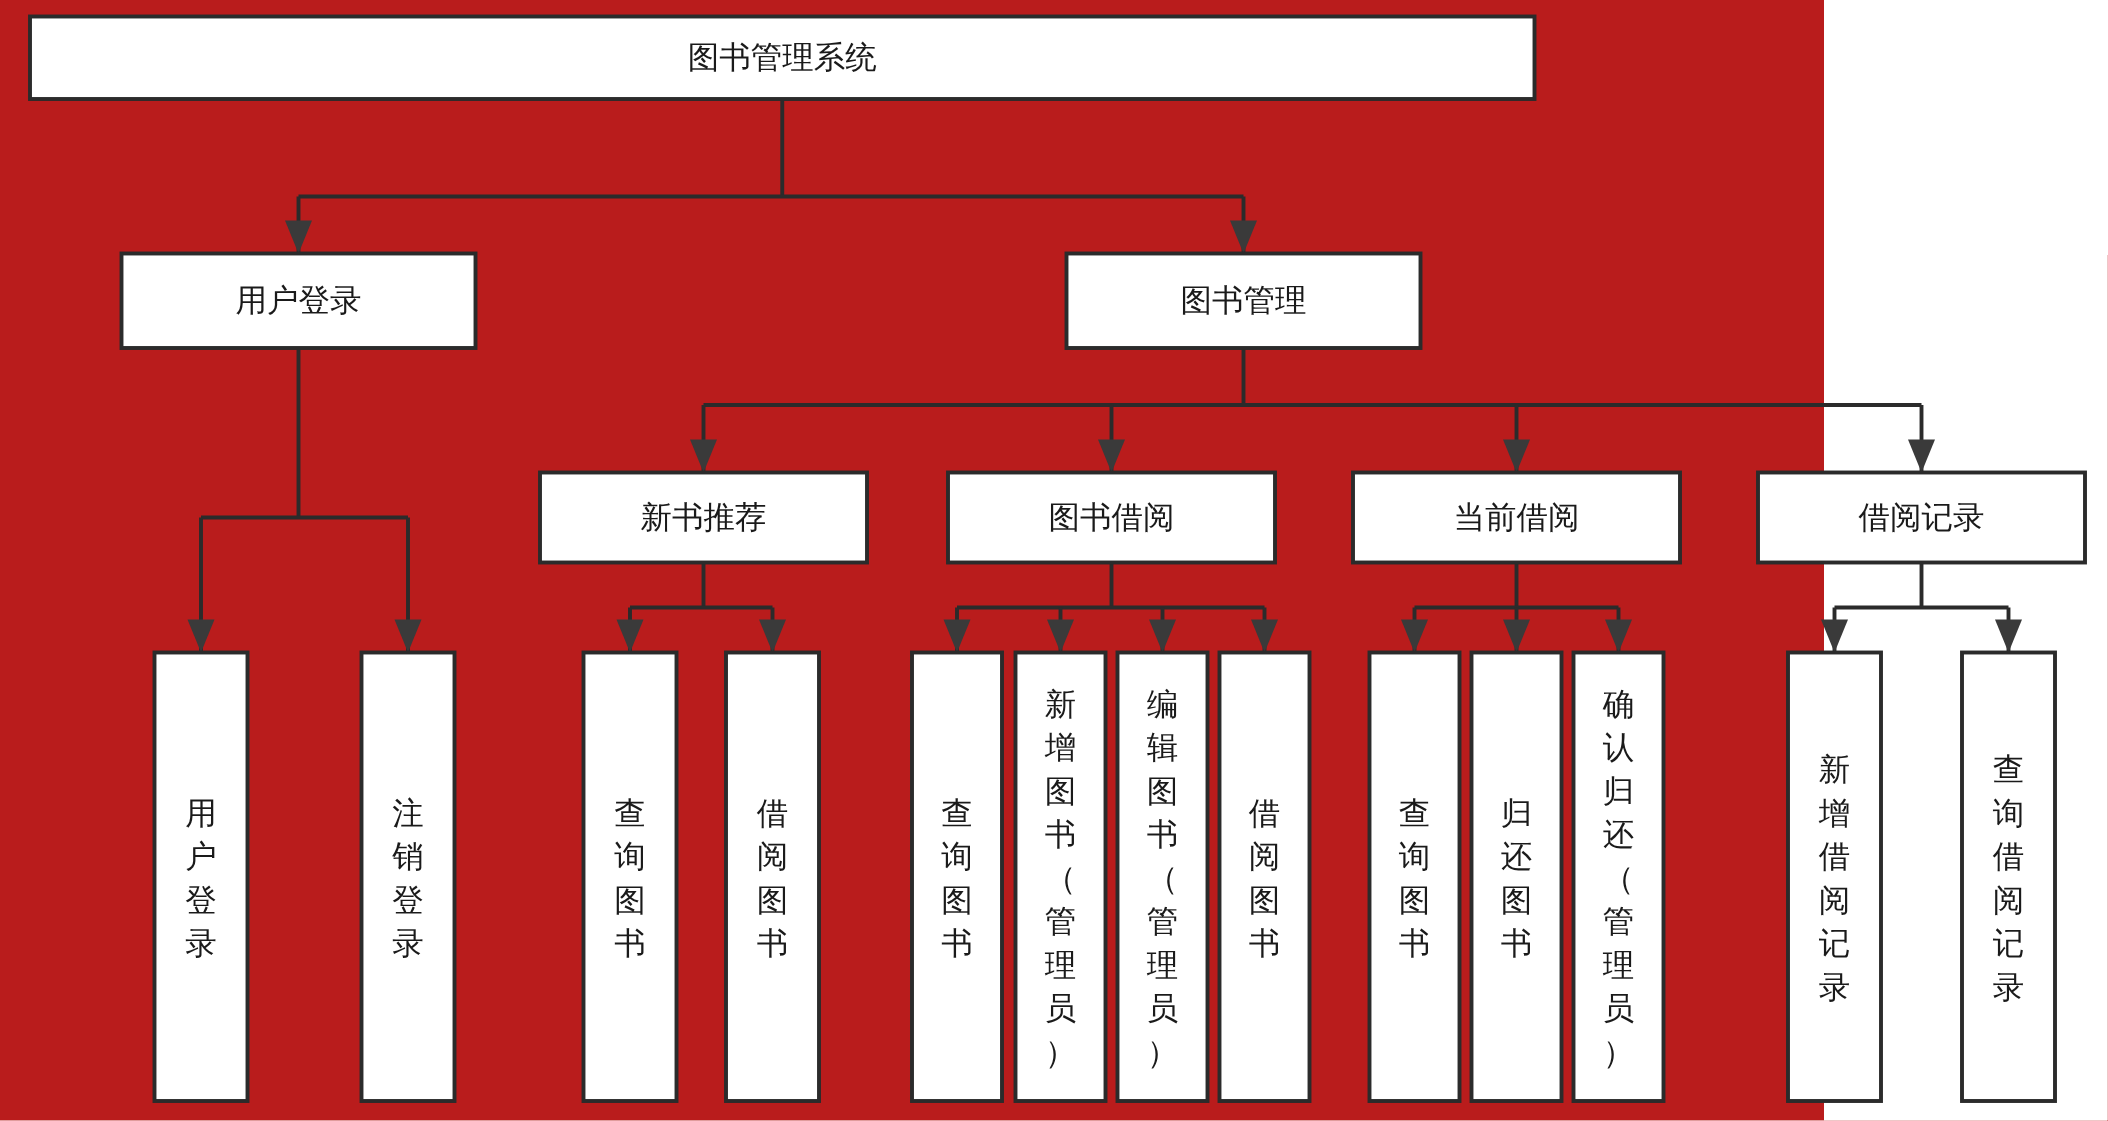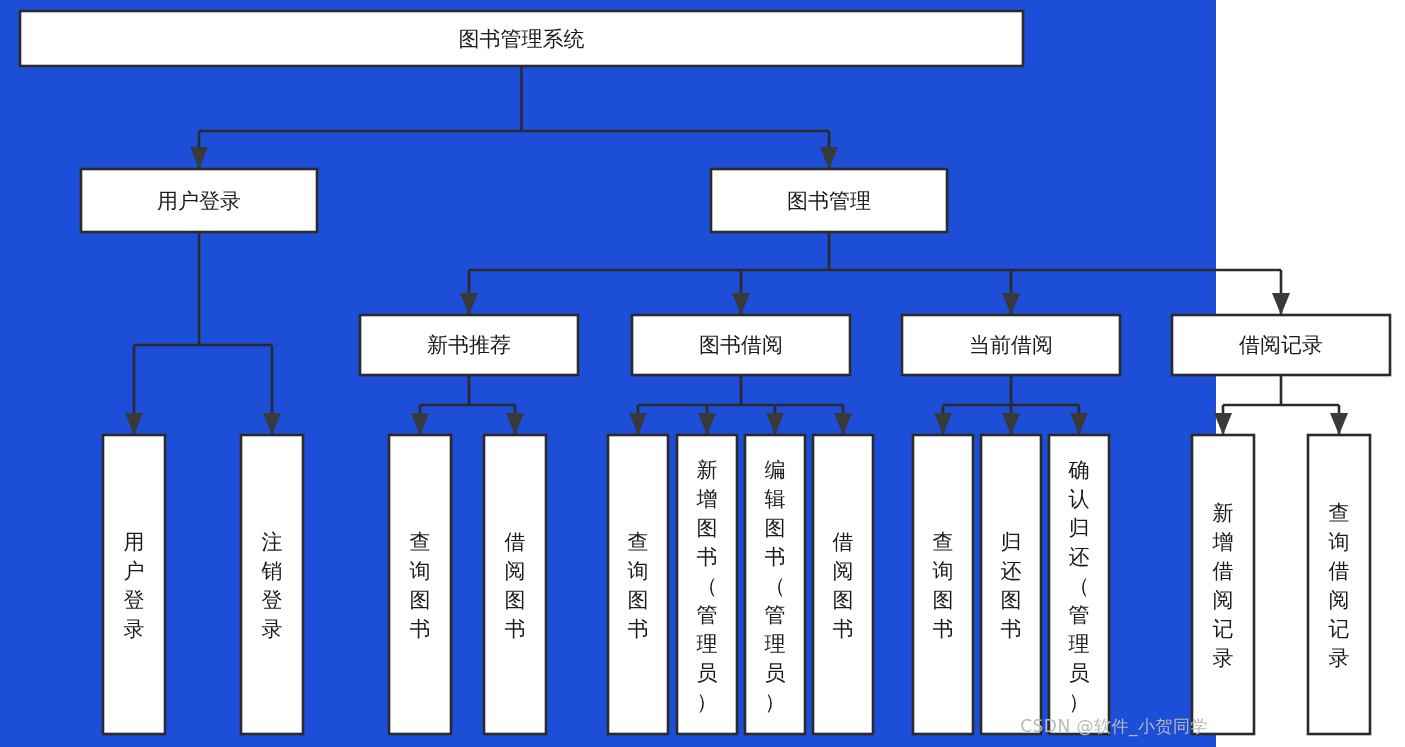--- a/index.html
+++ b/index.html
@@ -11,21 +11,21 @@
   body {
     width: 1405px;
     height: 747px;
     overflow: hidden;
     font-family: "DejaVu Sans", "Liberation Sans", sans-serif;
   }
   #diagram-root {
     position: relative;
     width: 1216px;
     height: 747px;
-    background: #1d4ed8;
+    background: #b91c1c;
   }
   svg#flow {
     position: absolute;
     left: 0;
     top: 0;
     width: 1405px;
     height: 747px;
     display: block;
   }
   .node-rect {
@@ -203,14 +203,13 @@
         <g>
           <rect x="1192" y="435" width="62" height="299" class="node-rect"></rect>
           <text x="1223" class="node-label-v"><tspan x="1223" y="520.12">新</tspan><tspan x="1223" y="549.12">增</tspan><tspan x="1223" y="578.12">借</tspan><tspan x="1223" y="607.12">阅</tspan><tspan x="1223" y="636.12">记</tspan><tspan x="1223" y="665.12">录</tspan></text>
         </g>
         <g>
           <rect x="1308" y="435" width="62" height="299" class="node-rect"></rect>
           <text x="1339" class="node-label-v"><tspan x="1339" y="520.12">查</tspan><tspan x="1339" y="549.12">询</tspan><tspan x="1339" y="578.12">借</tspan><tspan x="1339" y="607.12">阅</tspan><tspan x="1339" y="636.12">记</tspan><tspan x="1339" y="665.12">录</tspan></text>
         </g>
       </g>
   </svg>
-  <div class="watermark">CSDN @软件_小贺同学</div>
 </div>
 
 </body></html>

